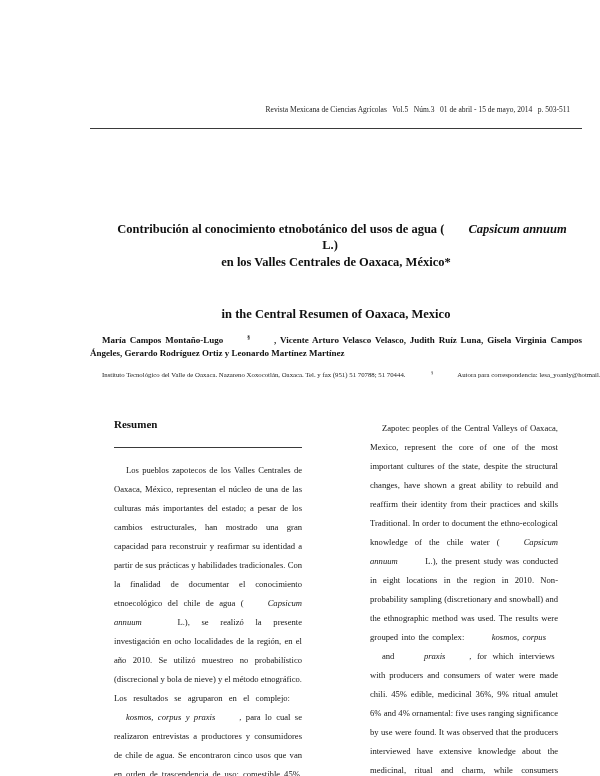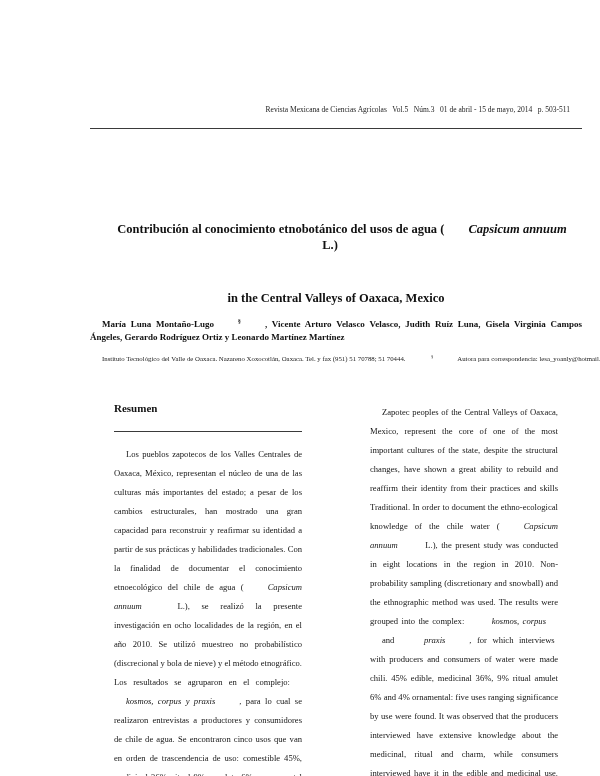--- a/index.html
+++ b/index.html
@@ -76,28 +76,29 @@
 <body>
 
 <div class="page">
 
   <header class="journal-header">
     <span>Revista Mexicana de Ciencias Agrícolas   Vol.5   Núm.3   01 de abril - 15 de mayo, 2014   p. 503-511</span>
   </header>
 
   <h1 class="title title-es">
     <span><span>Contribución al conocimiento etnobotánico del usos de agua (</span><span class="it">Capsicum annuum</span><span> L.)</span></span><br>
+    <span>en los Valles Centrales de Oaxaca, México*</span>
   </h1>
 
   <h2 class="title title-en">
     <br>
-    <span>in the Central Valleys of Oaxaca, Mexico</span>
+    <span>in the Central Resumen of Oaxaca, Mexico</span>
   </h2>
 
-  <p class="authors"><span>María Luna Montaño-Lugo</span><span class="sup">§</span><span>, Vicente Arturo Velasco Velasco, Judith Ruíz Luna, Gisela Virginia Campos Ángeles, Gerardo Rodríguez Ortiz y Leonardo Martínez Martínez</span></p>
+  <p class="authors"><span>María Campos Montaño-Lugo</span><span class="sup">§</span><span>, Vicente Arturo Velasco Velasco, Judith Ruíz Luna, Gisela Virginia Campos Ángeles, Gerardo Rodríguez Ortiz y Leonardo Martínez Martínez</span></p>
 
   <p class="affiliation"><span>Instituto Tecnológico del Valle de Oaxaca. Nazareno Xoxocotlán, Oaxaca. Tel. y fax (951) 51 70788; 51 70444. </span><span class="sup">§</span><span>Autora para correspondencia: lesa_yoanly@hotmail.com.</span></p>
 
   <div class="columns">
 
     <section class="column">
       <h3 class="col-heading">Resumen</h3>
       <p class="col-body"><span>Los pueblos zapotecos de los Valles Centrales de Oaxaca, México, representan el núcleo de una de las culturas más importantes del estado; a pesar de los cambios estructurales, han mostrado una gran capacidad para reconstruir y reafirmar su identidad a partir de sus prácticas y habilidades tradicionales. Con la finalidad de documentar el conocimiento etnoecológico del chile de agua (</span><span class="it">Capsicum annuum</span><span> L.), se realizó la presente investigación en ocho localidades de la región, en el año 2010. Se utilizó muestreo no probabilístico (discrecional y bola de nieve) y el método etnográfico. Los resultados se agruparon en el complejo: </span><span class="it">kosmos, corpus y praxis</span><span>, para lo cual se realizaron entrevistas a productores y consumidores de chile de agua. Se encontraron cinco usos que van en orden de trascendencia de uso: comestible 45%, medicinal 36%, ritual 9%, amuleto 6% y ornamental 4%. Se observó que los productores entrevistados tienen un amplio conocimiento en cuanto al uso medicinal, ritual y amuleto; mientras que los consumidores entrevistados lo tienen en el uso comestible y medicinal. Los habitantes de las comunidades de la región de Valles Centrales tienen un amplio conocimiento etnoecológico; sin embargo, el estudio de las relaciones etnobotánicas tradicionales basadas en el conocimiento empírico de los grupos étnicos, es aún incipiente en lo que se refiere a flora endémica de las localidades de la cultura zapoteca.</span></p>
     </section>
 

